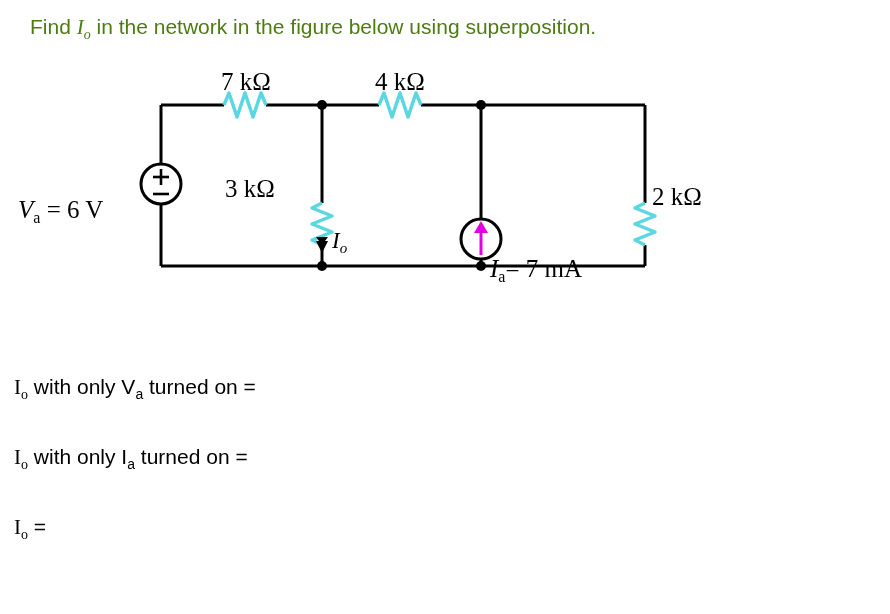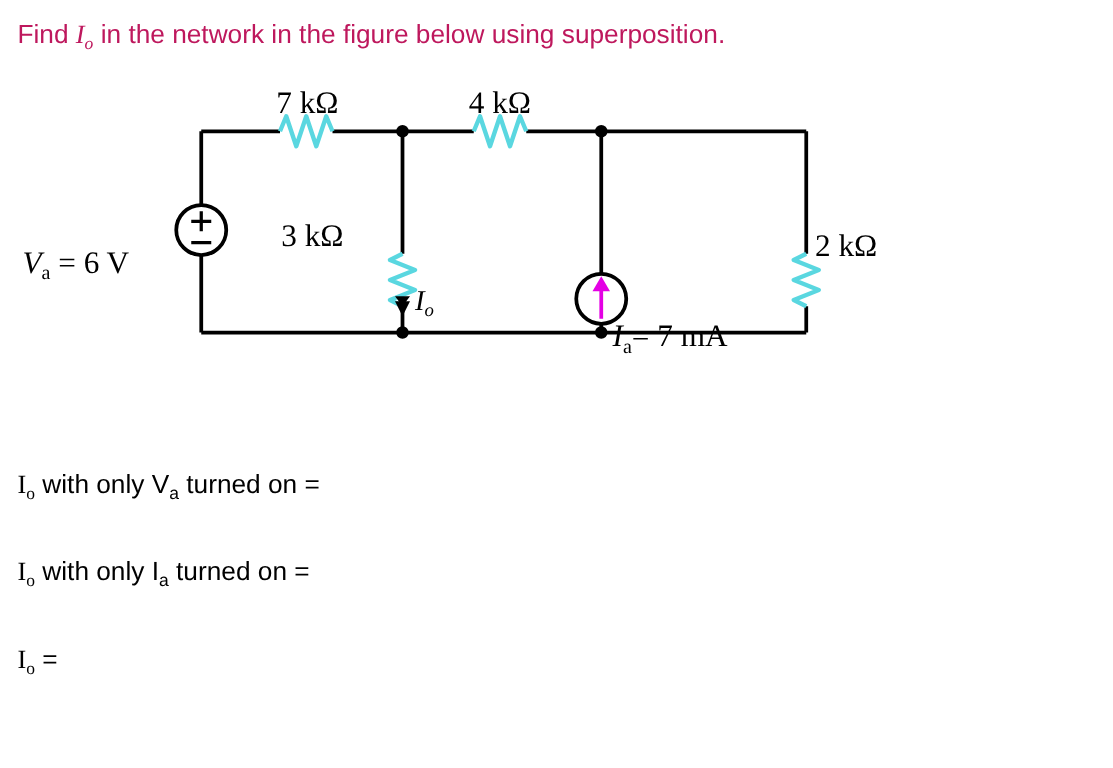--- a/index.html
+++ b/index.html
@@ -12,27 +12,27 @@
     height: 614px;
     position: relative;
     overflow: hidden;
     font-family: "Liberation Sans", sans-serif;
     color: #000000;
   }
 
   
   #prompt {
     position: absolute;
-    left: 14px;
+    left: 30px;
     top: 14px;
     font-family: "Liberation Sans", sans-serif;
     font-size: 21px;
     line-height: 26px;
     white-space: nowrap;
-    color: #be185d;
+    color: #4d7c0f;
   }
   #prompt .mathit {
     font-family: "Liberation Serif", serif;
     font-style: italic;
     font-size: 21px;
   }
   #prompt .sub {
     font-family: "Liberation Serif", serif;
     font-style: italic;
     font-size: 14px;

